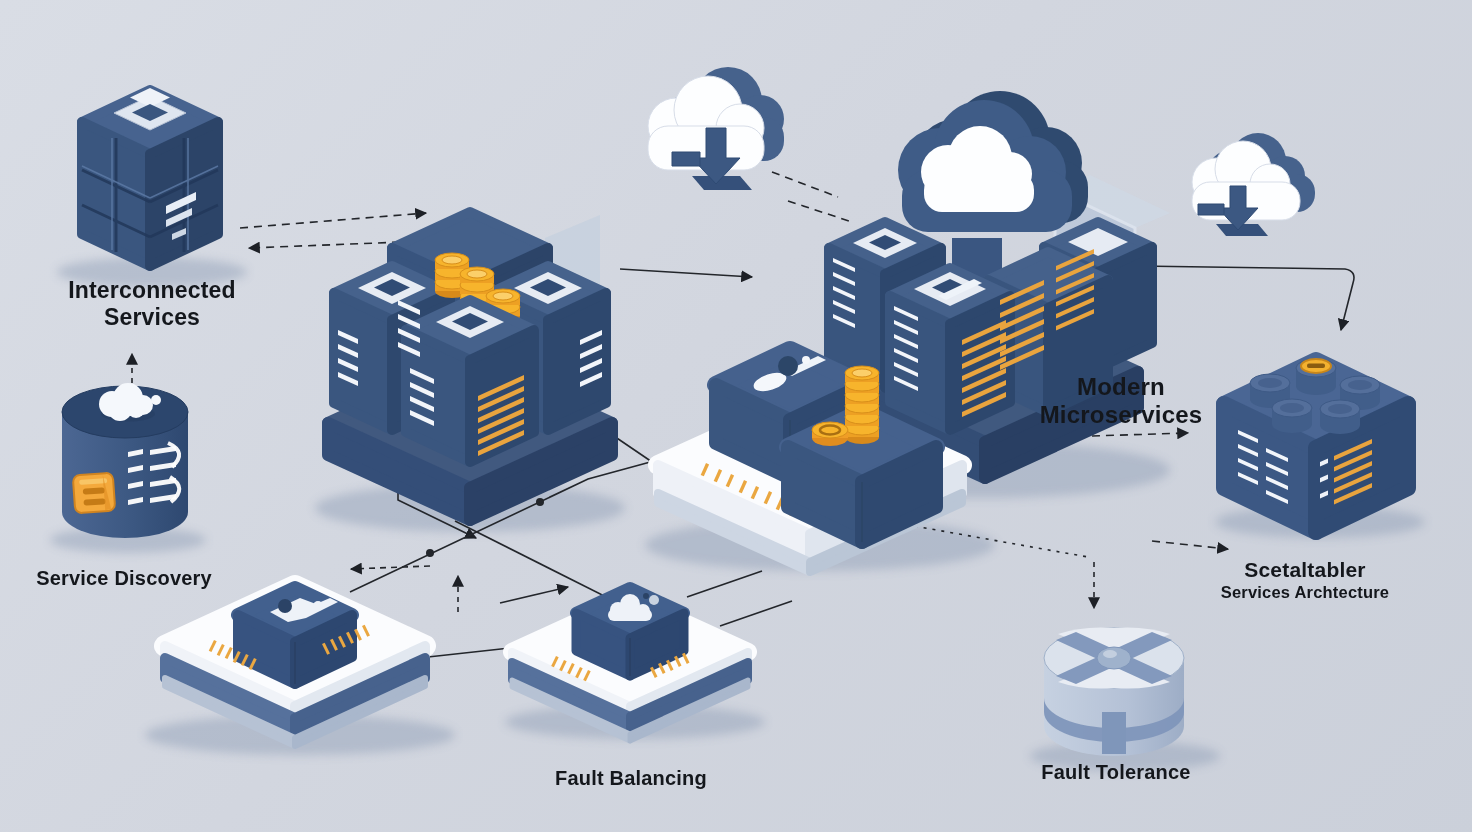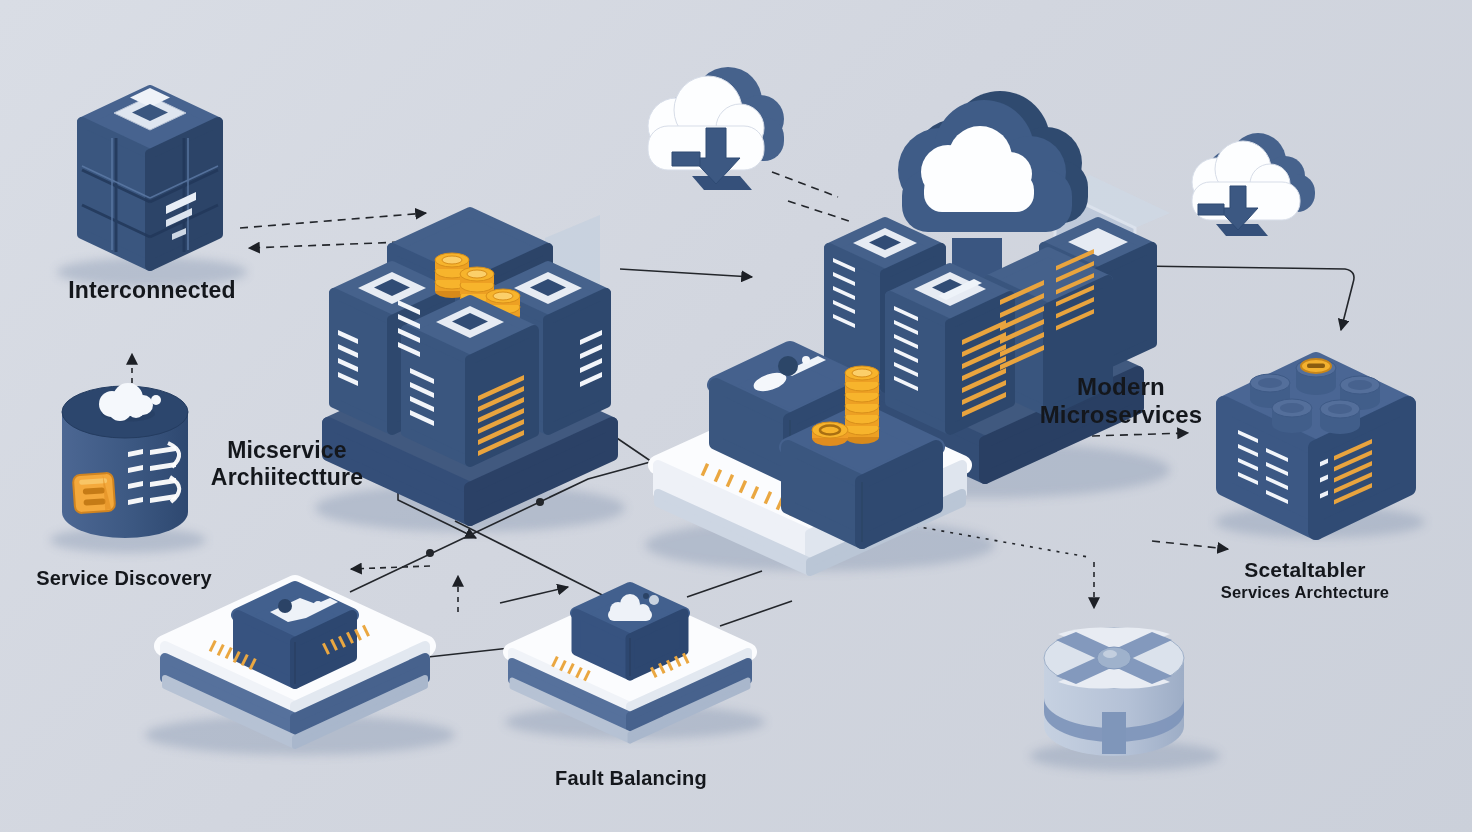--- a/index.html
+++ b/index.html
@@ -587,38 +587,38 @@
       <polygon points="1056,640 1076,632 1172,676 1152,684"></polygon>
       <polygon points="1152,632 1172,640 1076,684 1056,676"></polygon>
     </g>
     <ellipse cx="1114" cy="658" rx="17" ry="11" fill="#9fb2cc" stroke="#7f96ba"></ellipse>
     <ellipse cx="1110" cy="654" rx="7" ry="4" fill="#c3cfdf"></ellipse>
   </g>
 </svg>
 
 <div class="label lbl-lg" style="left:40px;top:277px;width:224px;">
   <span>Interconnected</span>
+  <span>Services</span>
 </div>
 
-<div class="label lbl-lg" style="left:172px;top:437px;width:230px;">
-  <span>Micservice</span>
-  <span>Archiitectture</span>
-</div>
 
 <div class="label lbl-md" style="left:14px;top:567px;width:220px;">
   <span>Service Discovery</span>
 </div>
 
 <div class="label" style="left:1185px;top:558px;width:240px;">
   <span class="lbl-scal1">Scetaltabler</span>
   <span class="lbl-sm">Services Archtecture</span>
 </div>
 
 <div class="label lbl-xl" style="left:1010px;top:373px;width:222px;">
   <span>Modern</span>
   <span>Microservices</span>
 </div>
 
 <div class="label lbl-md" style="left:521px;top:767px;width:220px;">
   <span>Fault Balancing</span>
 </div>
 
+<div class="label lbl-md" style="left:1006px;top:761px;width:220px;">
+  <span>Fault Tolerance</span>
 </div>
+</div>
 
 </body></html>

